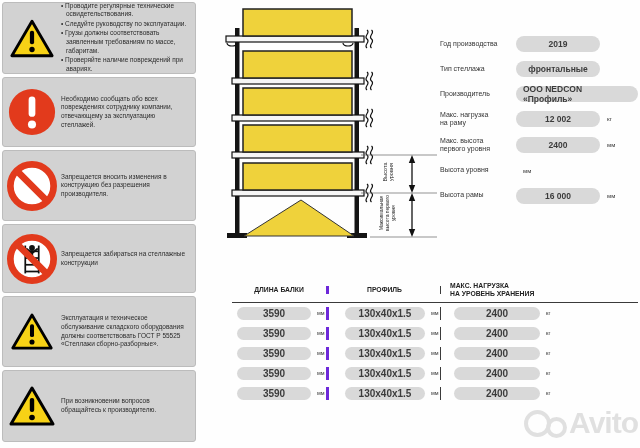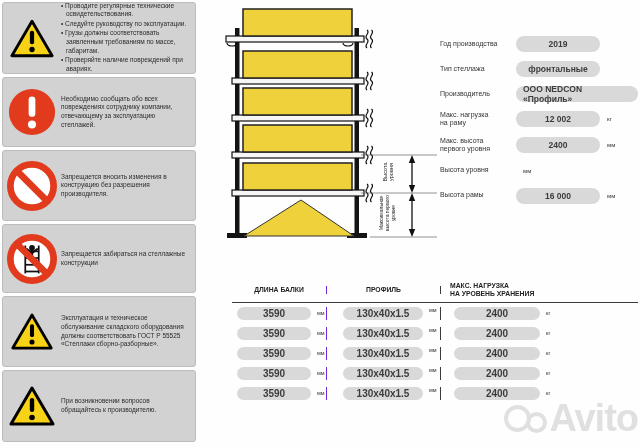--- a/index.html
+++ b/index.html
@@ -29,43 +29,43 @@
   .spec-label{width:76px;flex:0 0 76px;font-size:7px;line-height:1.2;color:#333;white-space:pre-line;}
   .pill{background:#d9d9d9;border-radius:9px;height:16px;min-width:70px;display:flex;align-items:center;
         justify-content:center;font-size:8.5px;font-weight:bold;color:#3c3c3c;padding:0 7px;box-sizing:border-box;}
   .spec-pill{min-width:84px;}
   .spec-unit{font-size:6px;color:#333;margin-left:7px;width:16px;}
 
   
   .btable{position:absolute;left:232px;top:278px;width:406px;}
   .trow{display:flex;align-items:center;}
   .c1{width:94px;flex:0 0 94px;display:flex;align-items:center;box-sizing:border-box;}
-  .c2{width:115px;flex:0 0 115px;display:flex;align-items:flex-start;box-sizing:border-box;
-      border-left:1px solid #6d28d9;border-right:1px solid #3a3a3a;}
+  .c2{width:115px;flex:0 0 115px;display:flex;align-items:center;box-sizing:border-box;
+      border-left:3px solid #6d28d9;border-right:1px solid #3a3a3a;}
   .c3{flex:1;display:flex;align-items:center;box-sizing:border-box;}
   .thead{height:24px;border-bottom:1px solid #3a3a3a;}
   .thead .hcell{font-size:6.8px;font-weight:bold;color:#222;line-height:1.2;white-space:pre-line;}
   .thead .c1,.thead .c2{justify-content:center;}
   .thead .c3{padding-left:9px;}
   .drow{height:20px;}
   .tpill{height:13px;border-radius:6.5px;font-size:10px;}
   .p1{min-width:74px;margin-left:5px;}
   .p2{min-width:80px;margin-left:16px;}
   .p3{min-width:86px;margin-left:13px;}
   .tunit{font-size:5.5px;color:#333;margin-left:6px;}
 
   .footnote{position:absolute;left:232px;top:404px;width:402px;font-size:7.2px;line-height:1.4;
             color:#222;white-space:pre-line;}
 
   
   .watermark{position:absolute;right:2px;bottom:8px;display:flex;align-items:center;opacity:0.55;}
   .wm-ring{border-radius:50%;border:4px solid #c9c9c9;box-sizing:border-box;}
   .wm-ring.big{width:27px;height:27px;}
   .wm-ring.small{width:21px;height:21px;margin-left:-5px;margin-top:8px;}
-  .wm-text{font-size:38px;font-weight:bold;color:#c9c9c9;letter-spacing:-1px;margin-left:2px;}
+  .wm-text{font-size:30px;font-weight:bold;color:#c9c9c9;letter-spacing:-1px;margin-left:2px;}
 </style>
 </head>
 <body>
 
 <div class="page">
 
   <div class="safety">
 
     <div class="sblock b1">
       <div class="sicon">

